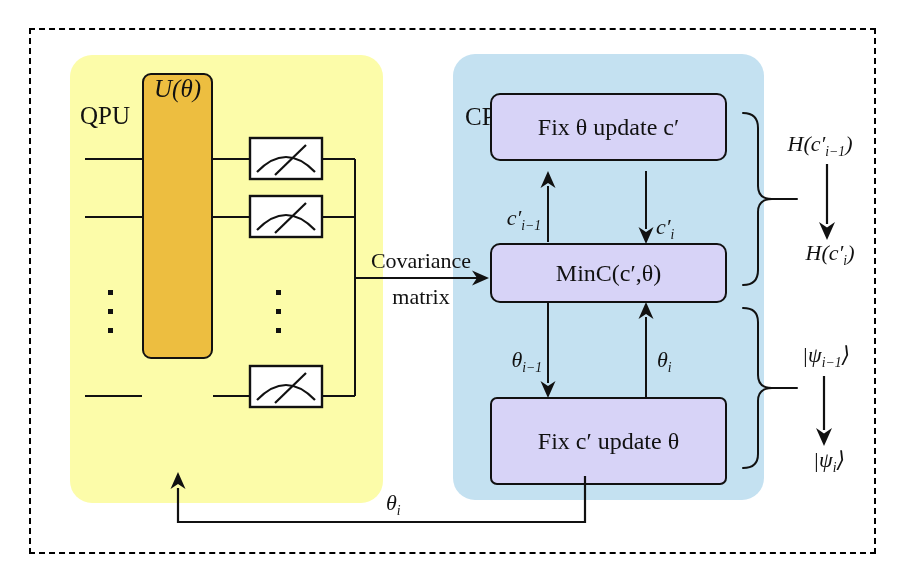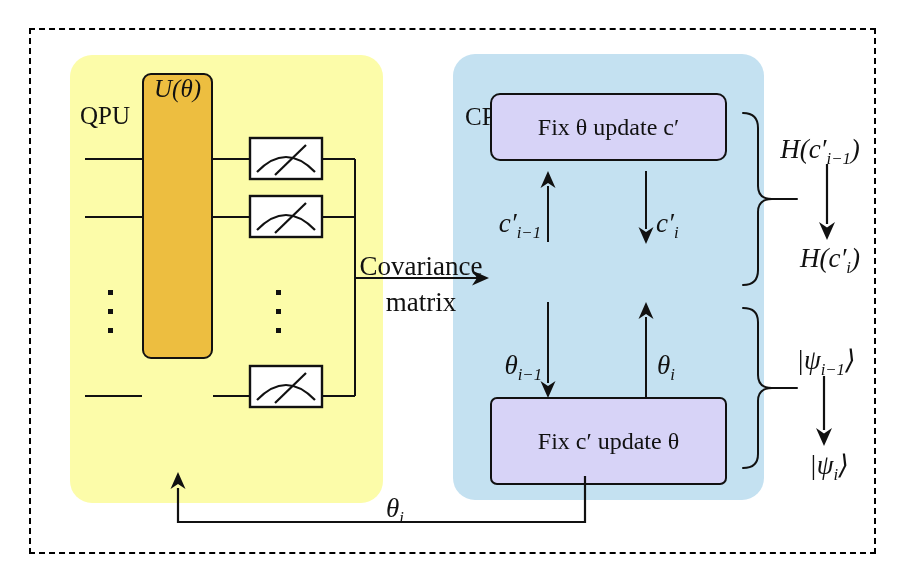--- a/index.html
+++ b/index.html
@@ -17,21 +17,21 @@
   .panel-label{position:absolute;font-size:25px;line-height:26px;margin-top:44px;}
   .gate{position:absolute;left:142px;top:73px;width:71px;height:286px;
         background:var(--gate-fill);border:2.2px solid var(--ink);border-radius:9px;
         display:flex;justify-content:center;box-sizing:border-box;}
   .node{position:absolute;left:490px;width:237px;background:var(--node-fill);
         border:2.5px solid var(--ink);border-radius:10px;box-sizing:border-box;
         display:flex;align-items:center;justify-content:center;font-size:24px;}
   .nodeA{top:93px;height:68px;}
   .nodeB{top:243px;height:60px;}
   .nodeC{top:397px;height:88px;border-radius:7px;}
-  .lbl{position:absolute;font-size:27px;line-height:38px;white-space:nowrap;}
+  .lbl{position:absolute;font-size:22px;line-height:28px;white-space:nowrap;}
   .math{font-style:italic;}
   sub{font-size:0.62em;font-style:italic;}
   .center{text-align:center;}
   .right{text-align:right;}
   .gate .math{font-size:25px;}
   svg.overlay{position:absolute;left:0;top:0;pointer-events:none;}
   .stroke{stroke:var(--ink);fill:none;}
   .fill{fill:var(--ink);stroke:none;}
   .meterbox{fill:#fff;stroke:var(--ink);stroke-width:2.4;}
 </style>
@@ -48,20 +48,23 @@
   <div class="panel cpu">
     <div class="panel-label" style="left:12px;top:6px;">CPU</div>
   </div>
 
   <div class="gate">
     <span class="math">U(θ)</span>
   </div>
 
   <div class="node nodeA">
     <span>Fix θ update c′</span>
+  </div>
+  <div class="node nodeB">
+    <span>MinC(c′,θ)</span>
   </div>
   <div class="node nodeC">
     <span>Fix c′ update θ</span>
   </div>
 
   <svg class="overlay" width="902" height="578" viewBox="0 0 902 578">
     <defs>
       <g id="meter">
         <rect class="meterbox" x="0" y="0" width="72" height="41"></rect>
         <path class="stroke" stroke-width="2.2" d="M7 34 Q36 4 65 34"></path>
@@ -138,21 +141,21 @@
       <path class="fill" d="M824 446 l-8 -18 l8 5.5 l8 -5.5 z"></path>
     </g>
   </svg>
 
   <div class="lbl center" style="left:352px;top:247px;width:138px;">Covariance</div>
   <div class="lbl center" style="left:352px;top:283px;width:138px;">matrix</div>
 
   <div class="lbl math right" style="left:486px;top:204px;width:55px;">
     <span>c′</span><sub>i−1</sub>
   </div>
-  <div class="lbl math" style="left:656px;top:204px;">
+  <div class="lbl math" style="left:656px;top:213px;">
     <span>c′</span><sub>i</sub>
   </div>
   <div class="lbl math right" style="left:486px;top:346px;width:56px;">
     <span>θ</span><sub>i−1</sub>
   </div>
   <div class="lbl math" style="left:657px;top:346px;">
     <span>θ</span><sub>i</sub>
   </div>
   <div class="lbl math" style="left:386px;top:489px;">
     <span>θ</span><sub>i</sub>

